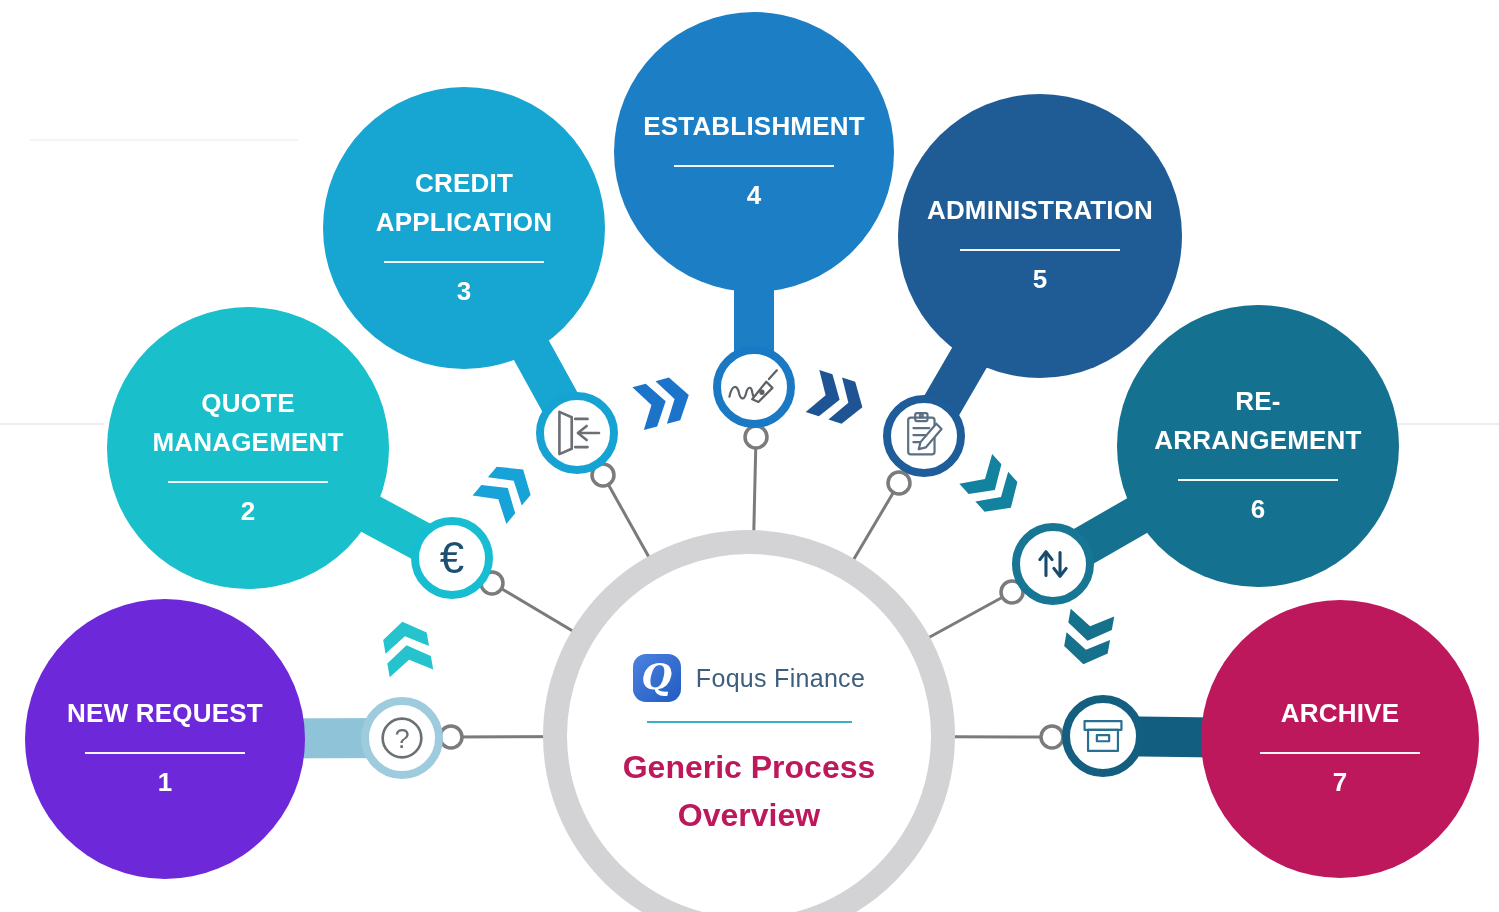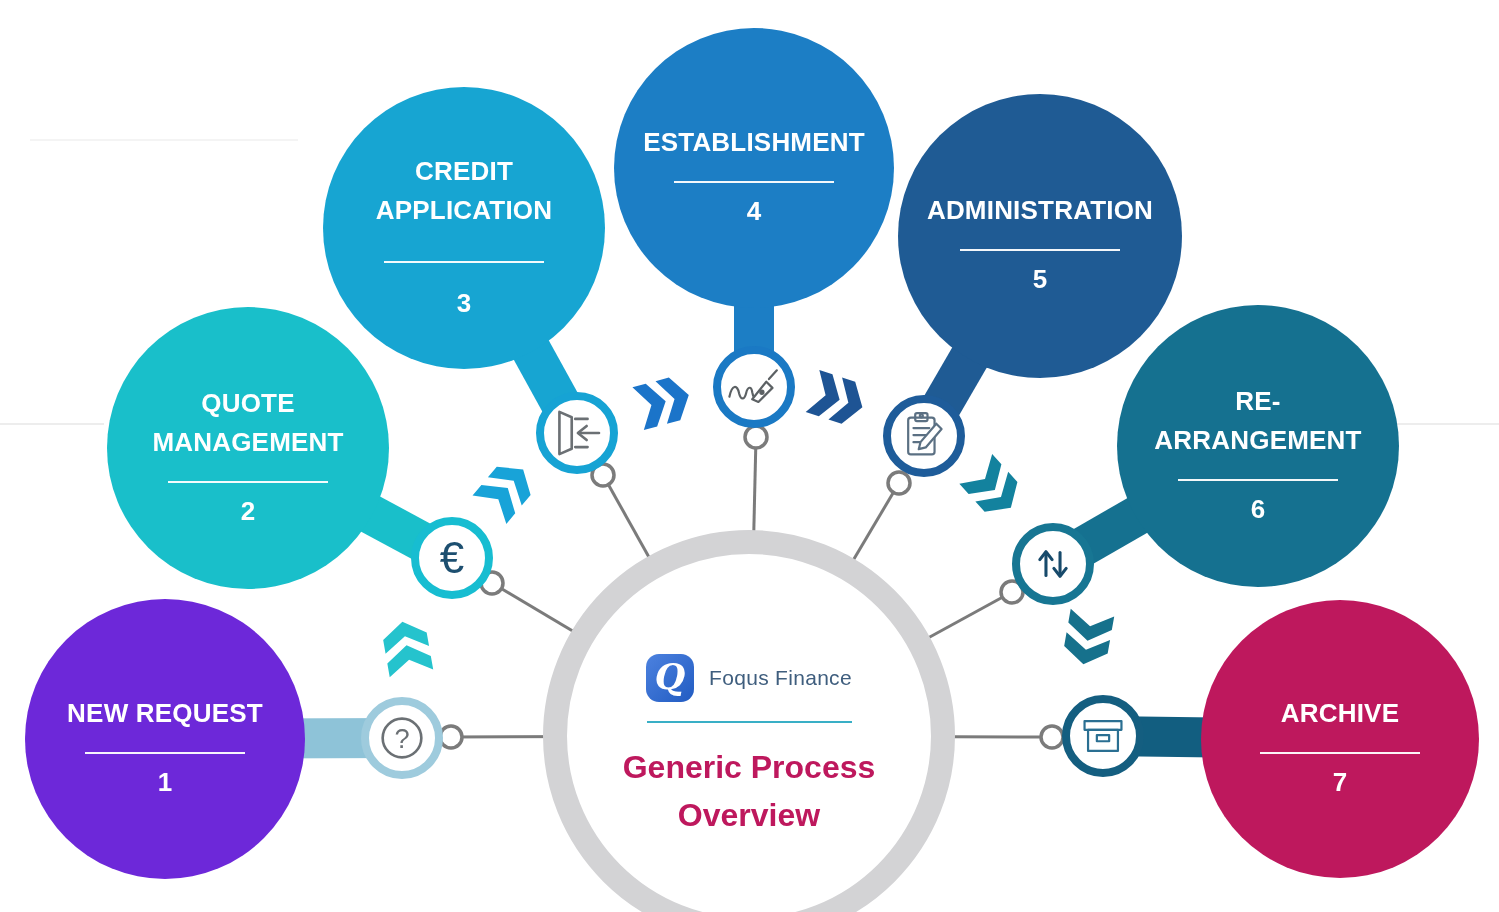--- a/index.html
+++ b/index.html
@@ -14,22 +14,22 @@
   .a3{left:1394px;top:423px;width:105px;background:#ededed;}
 
   
   .big-circle{
     position:absolute;border-radius:50%;display:flex;flex-direction:column;
     align-items:center;justify-content:center;color:#fff;text-align:center;
     box-sizing:border-box;padding-top:14px;
   }
   .step1{left:25px;top:599px;width:280px;height:280px;}
   .step2{left:107px;top:307px;width:282px;height:282px;}
-  .step3{left:323px;top:87px;width:282px;height:282px;gap:12px;}
-  .step4{left:614px;top:28px;width:280px;height:280px;text-align:right;}
+  .step3{left:323px;top:87px;width:282px;height:282px;}
+  .step4{left:614px;top:12px;width:280px;height:280px;text-align:right;}
   .step5{left:898px;top:94px;width:284px;height:284px;}
   .step6{left:1117px;top:305px;width:282px;height:282px;}
   .step7{left:1201px;top:600px;width:278px;height:278px;}
   .bc-label{font-size:26px;font-weight:bold;line-height:1.5;letter-spacing:.2px;}
   .bc-label span{display:block;}
   .bc-divider{width:160px;height:2px;background:rgba(255,255,255,.95);margin:19px 0 13px;}
   .bc-number{font-size:26px;font-weight:bold;}
 
   
   .small-circle{
@@ -53,21 +53,21 @@
   }
   .logo-row{display:flex;align-items:center;gap:15px;}
   .logo-badge{
     width:48px;height:48px;border-radius:13px;display:flex;align-items:center;justify-content:center;
     background-image:linear-gradient(135deg,rgba(255,255,255,.18),rgba(0,0,0,.10));
   }
   .logo-letter{
     font-family:"DejaVu Serif",serif;font-style:italic;font-weight:bold;
     font-size:35px;color:#fff;transform:translateY(-2px);
   }
-  .brand{font-size:21px;letter-spacing:.3px;}
+  .brand{font-size:25px;letter-spacing:.3px;}
   .center-divider{width:205px;height:2px;margin:19px 0 20px;}
   .center-heading{font-size:32px;font-weight:bold;line-height:1.5;text-align:center;}
 </style>
 </head>
 <body>
 
 <div class="canvas">
 
   <div class="artifact a1"></div>
   <div class="artifact a2"></div>

